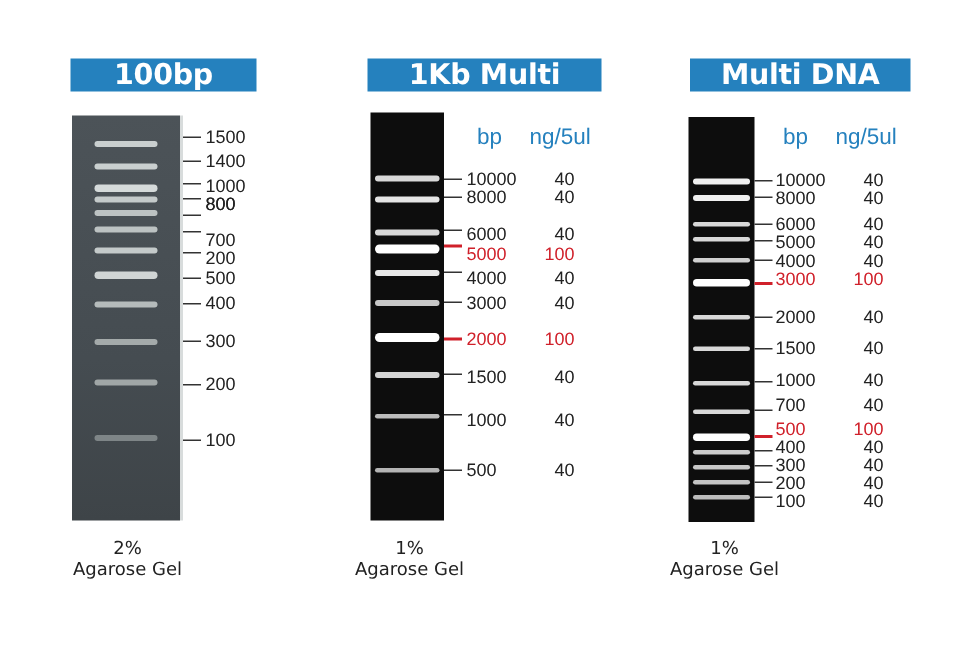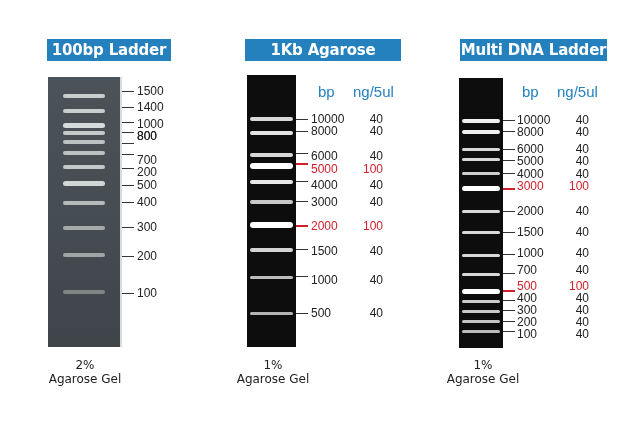--- a/index.html
+++ b/index.html
@@ -1,17 +1,17 @@
 <!DOCTYPE html>
 <html><head>
 <meta charset="utf-8">
 <style>
   html,body{margin:0;padding:0;background:#ffffff;}
   body{width:638px;height:433px;position:relative;overflow:hidden;font-family:"Liberation Sans",sans-serif;}
-  .title{position:absolute;height:22px;background:#2581be;color:#fff;font-weight:bold;font-size:15px;line-height:22px;text-align:center;font-family:"DejaVu Sans",sans-serif;letter-spacing:-0.2px;}
+  .title{position:absolute;height:22px;background:#2581be;color:#fff;font-weight:bold;font-size:19px;line-height:22px;text-align:center;font-family:"DejaVu Sans",sans-serif;letter-spacing:-0.2px;}
   .gel{position:absolute;overflow:hidden;}
   .gel.grey{background:linear-gradient(180deg,#4c5358 0%,#454c51 60%,#3e4448 100%);}
   .gel.black{background:#0d0d0d;}
   .band{position:absolute;border-radius:3px;}
   .tick{position:absolute;height:1px;background:#333;}
   .tick.red{background:#d0202a;height:2px;}
   .lbl{position:absolute;font-size:12px;color:#222;line-height:12px;white-space:nowrap;}
   .lbl.red{color:#d0202a;}
   .ng{position:absolute;font-size:12px;color:#222;line-height:12px;text-align:right;width:30px;}
   .ng.red{color:#d0202a;}
@@ -62,21 +62,21 @@
   <div class="tick" style="left:122px;top:256px;width:12px;"></div>
     <div class="lbl" style="left:137px;top:250px;">200</div>
   <div class="tick" style="left:122px;top:293px;width:12px;"></div>
     <div class="lbl" style="left:137px;top:287px;">100</div>
 </div>
 <div class="foot" style="left:40px;top:358px;">
   <div>2%</div>
   <div>Agarose Gel</div>
 </div>
 
-<div class="title" style="left:245px;top:39px;width:156px;">1Kb Agarose</div>
+<div class="title" style="left:245px;top:39px;width:156px;">1Kb Multi</div>
 <div class="gel black" style="left:247px;top:75px;width:49px;height:272px;">
   <div class="band" style="left:3px;top:42px;width:43px;height:4px;background:#d8d8d8;"></div>
   <div class="band" style="left:3px;top:56px;width:43px;height:4px;background:#e4e4e4;"></div>
   <div class="band" style="left:3px;top:78px;width:43px;height:4px;background:#d8d8d8;"></div>
   <div class="band" style="left:3px;top:88px;width:43px;height:6px;background:#ffffff;"></div>
   <div class="band" style="left:3px;top:105px;width:43px;height:4px;background:#e8e8e8;"></div>
   <div class="band" style="left:3px;top:125px;width:43px;height:4px;background:#c8c8c8;"></div>
   <div class="band" style="left:3px;top:147px;width:43px;height:6px;background:#ffffff;"></div>
   <div class="band" style="left:3px;top:173px;width:43px;height:4px;background:#d4d4d4;"></div>
   <div class="band" style="left:3px;top:201px;width:43px;height:3px;background:#bcbcbc;"></div>

